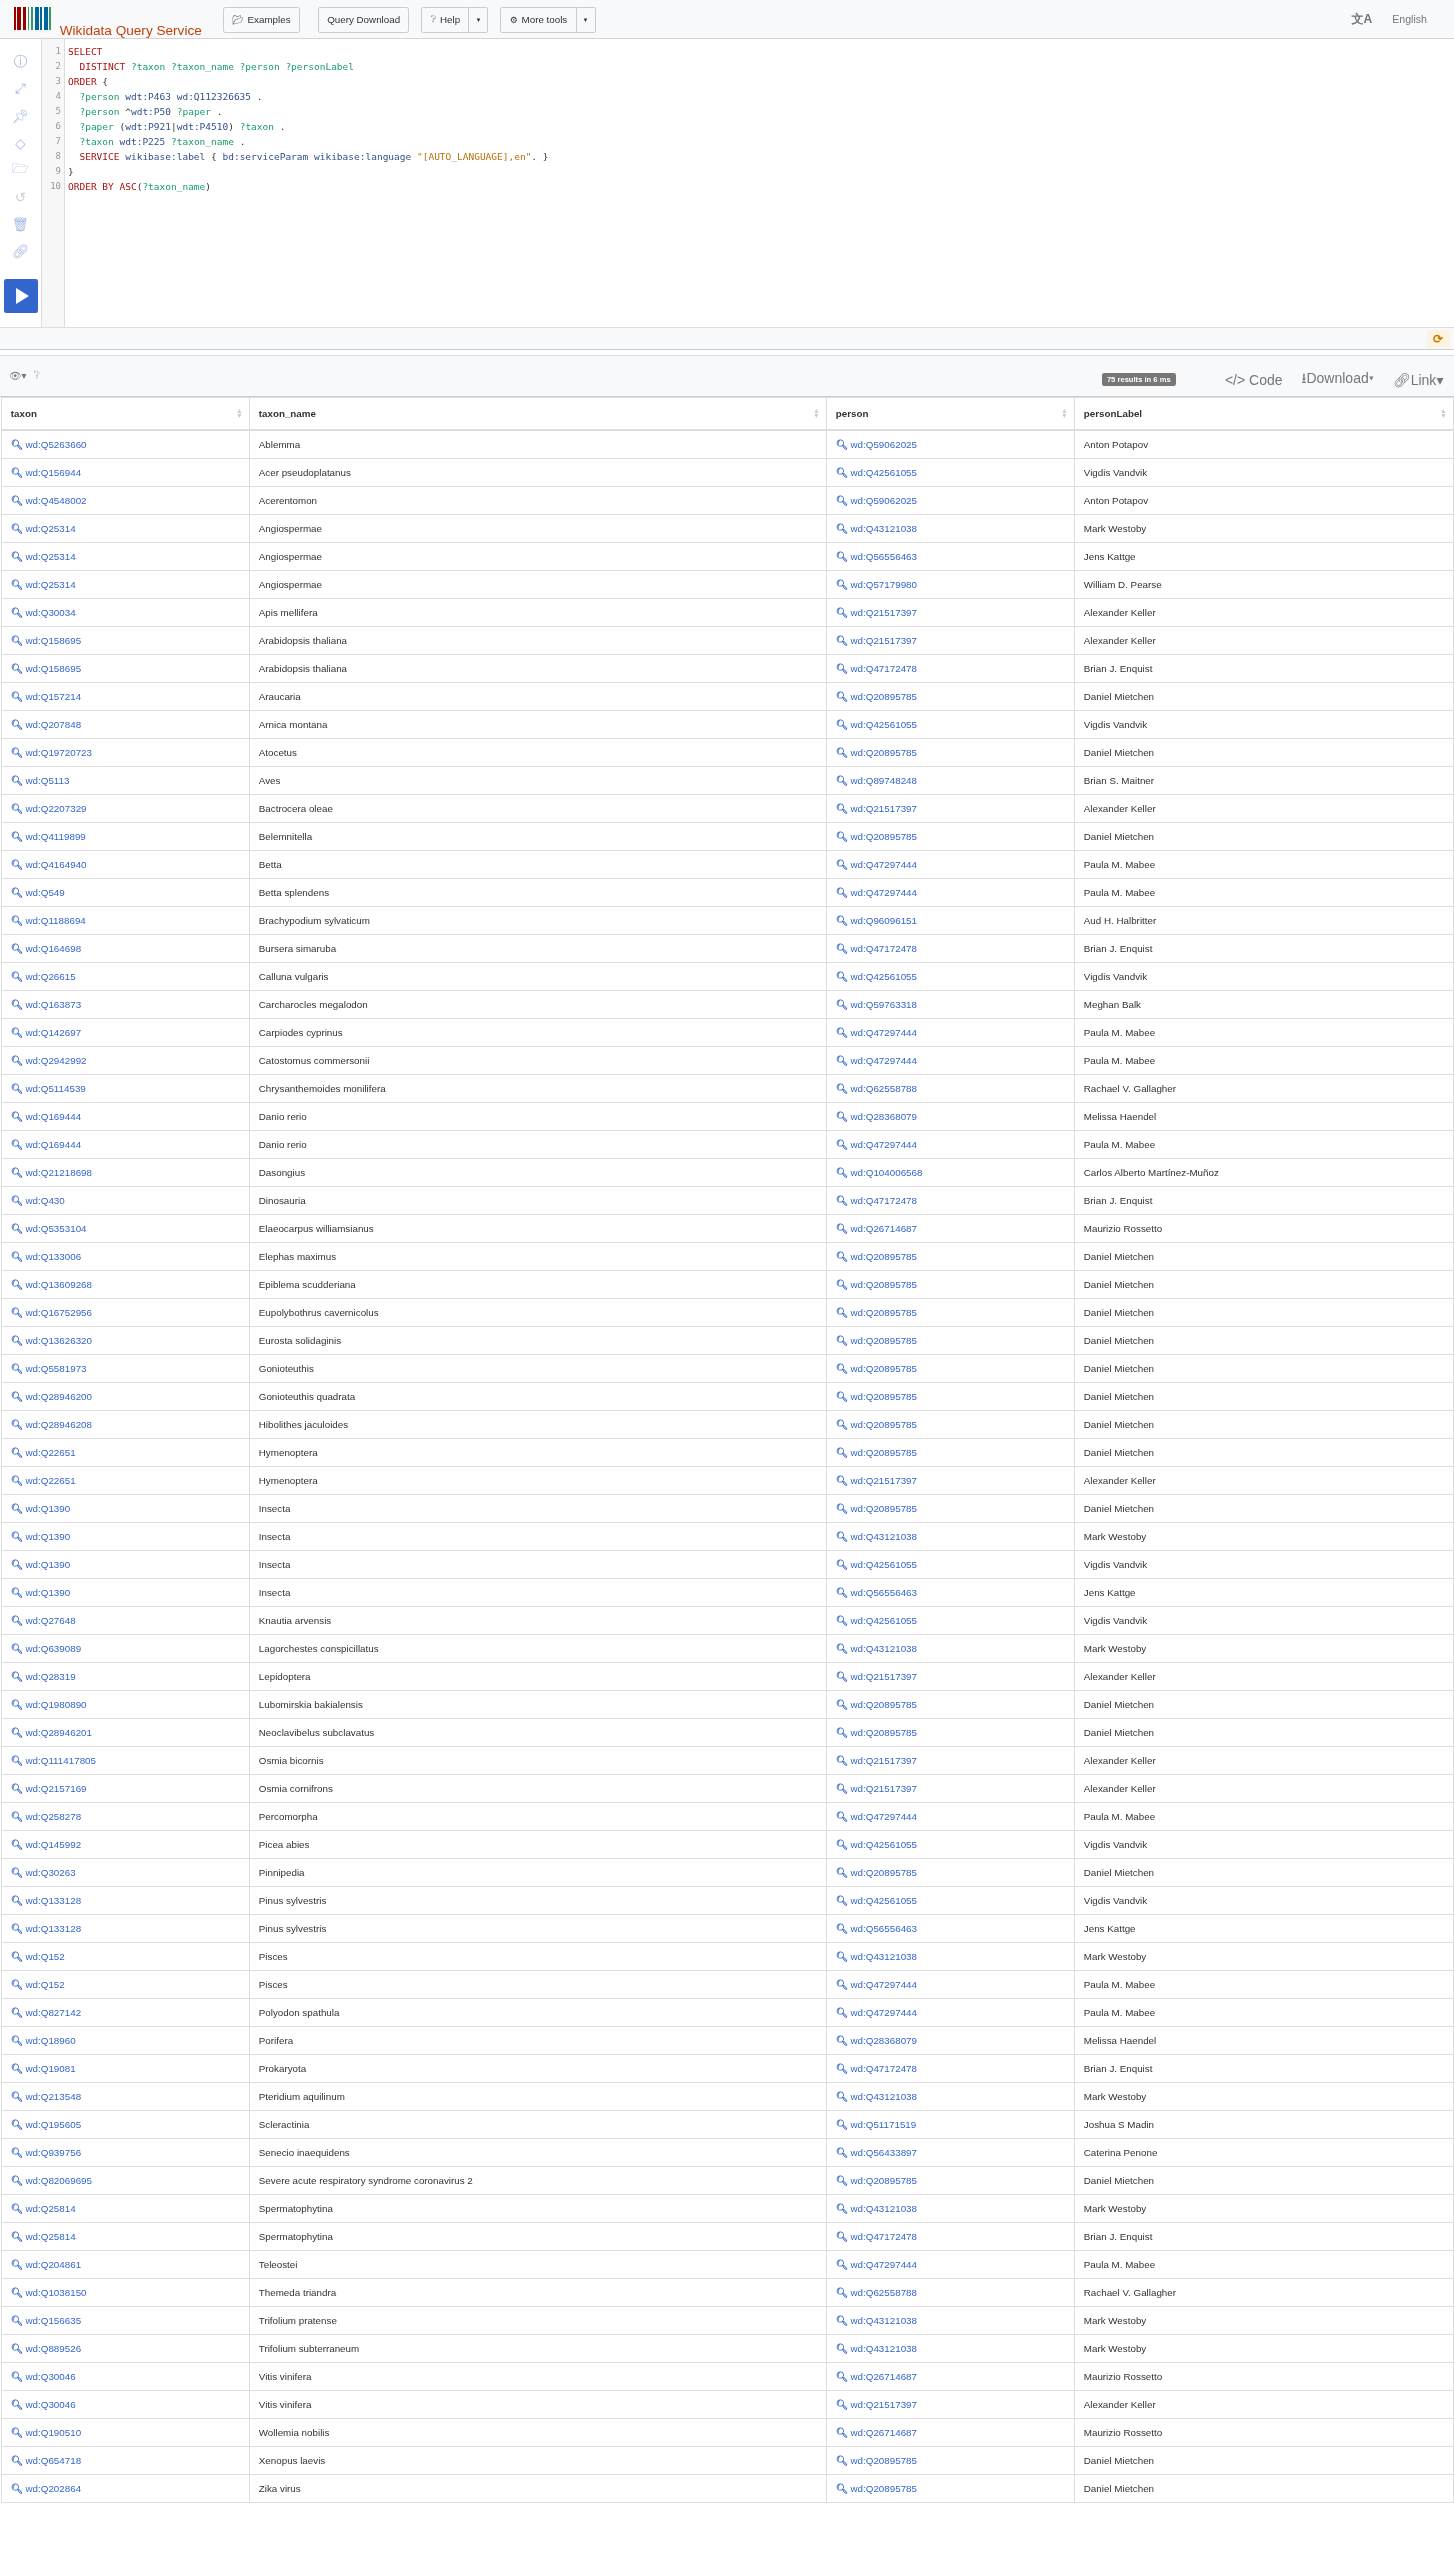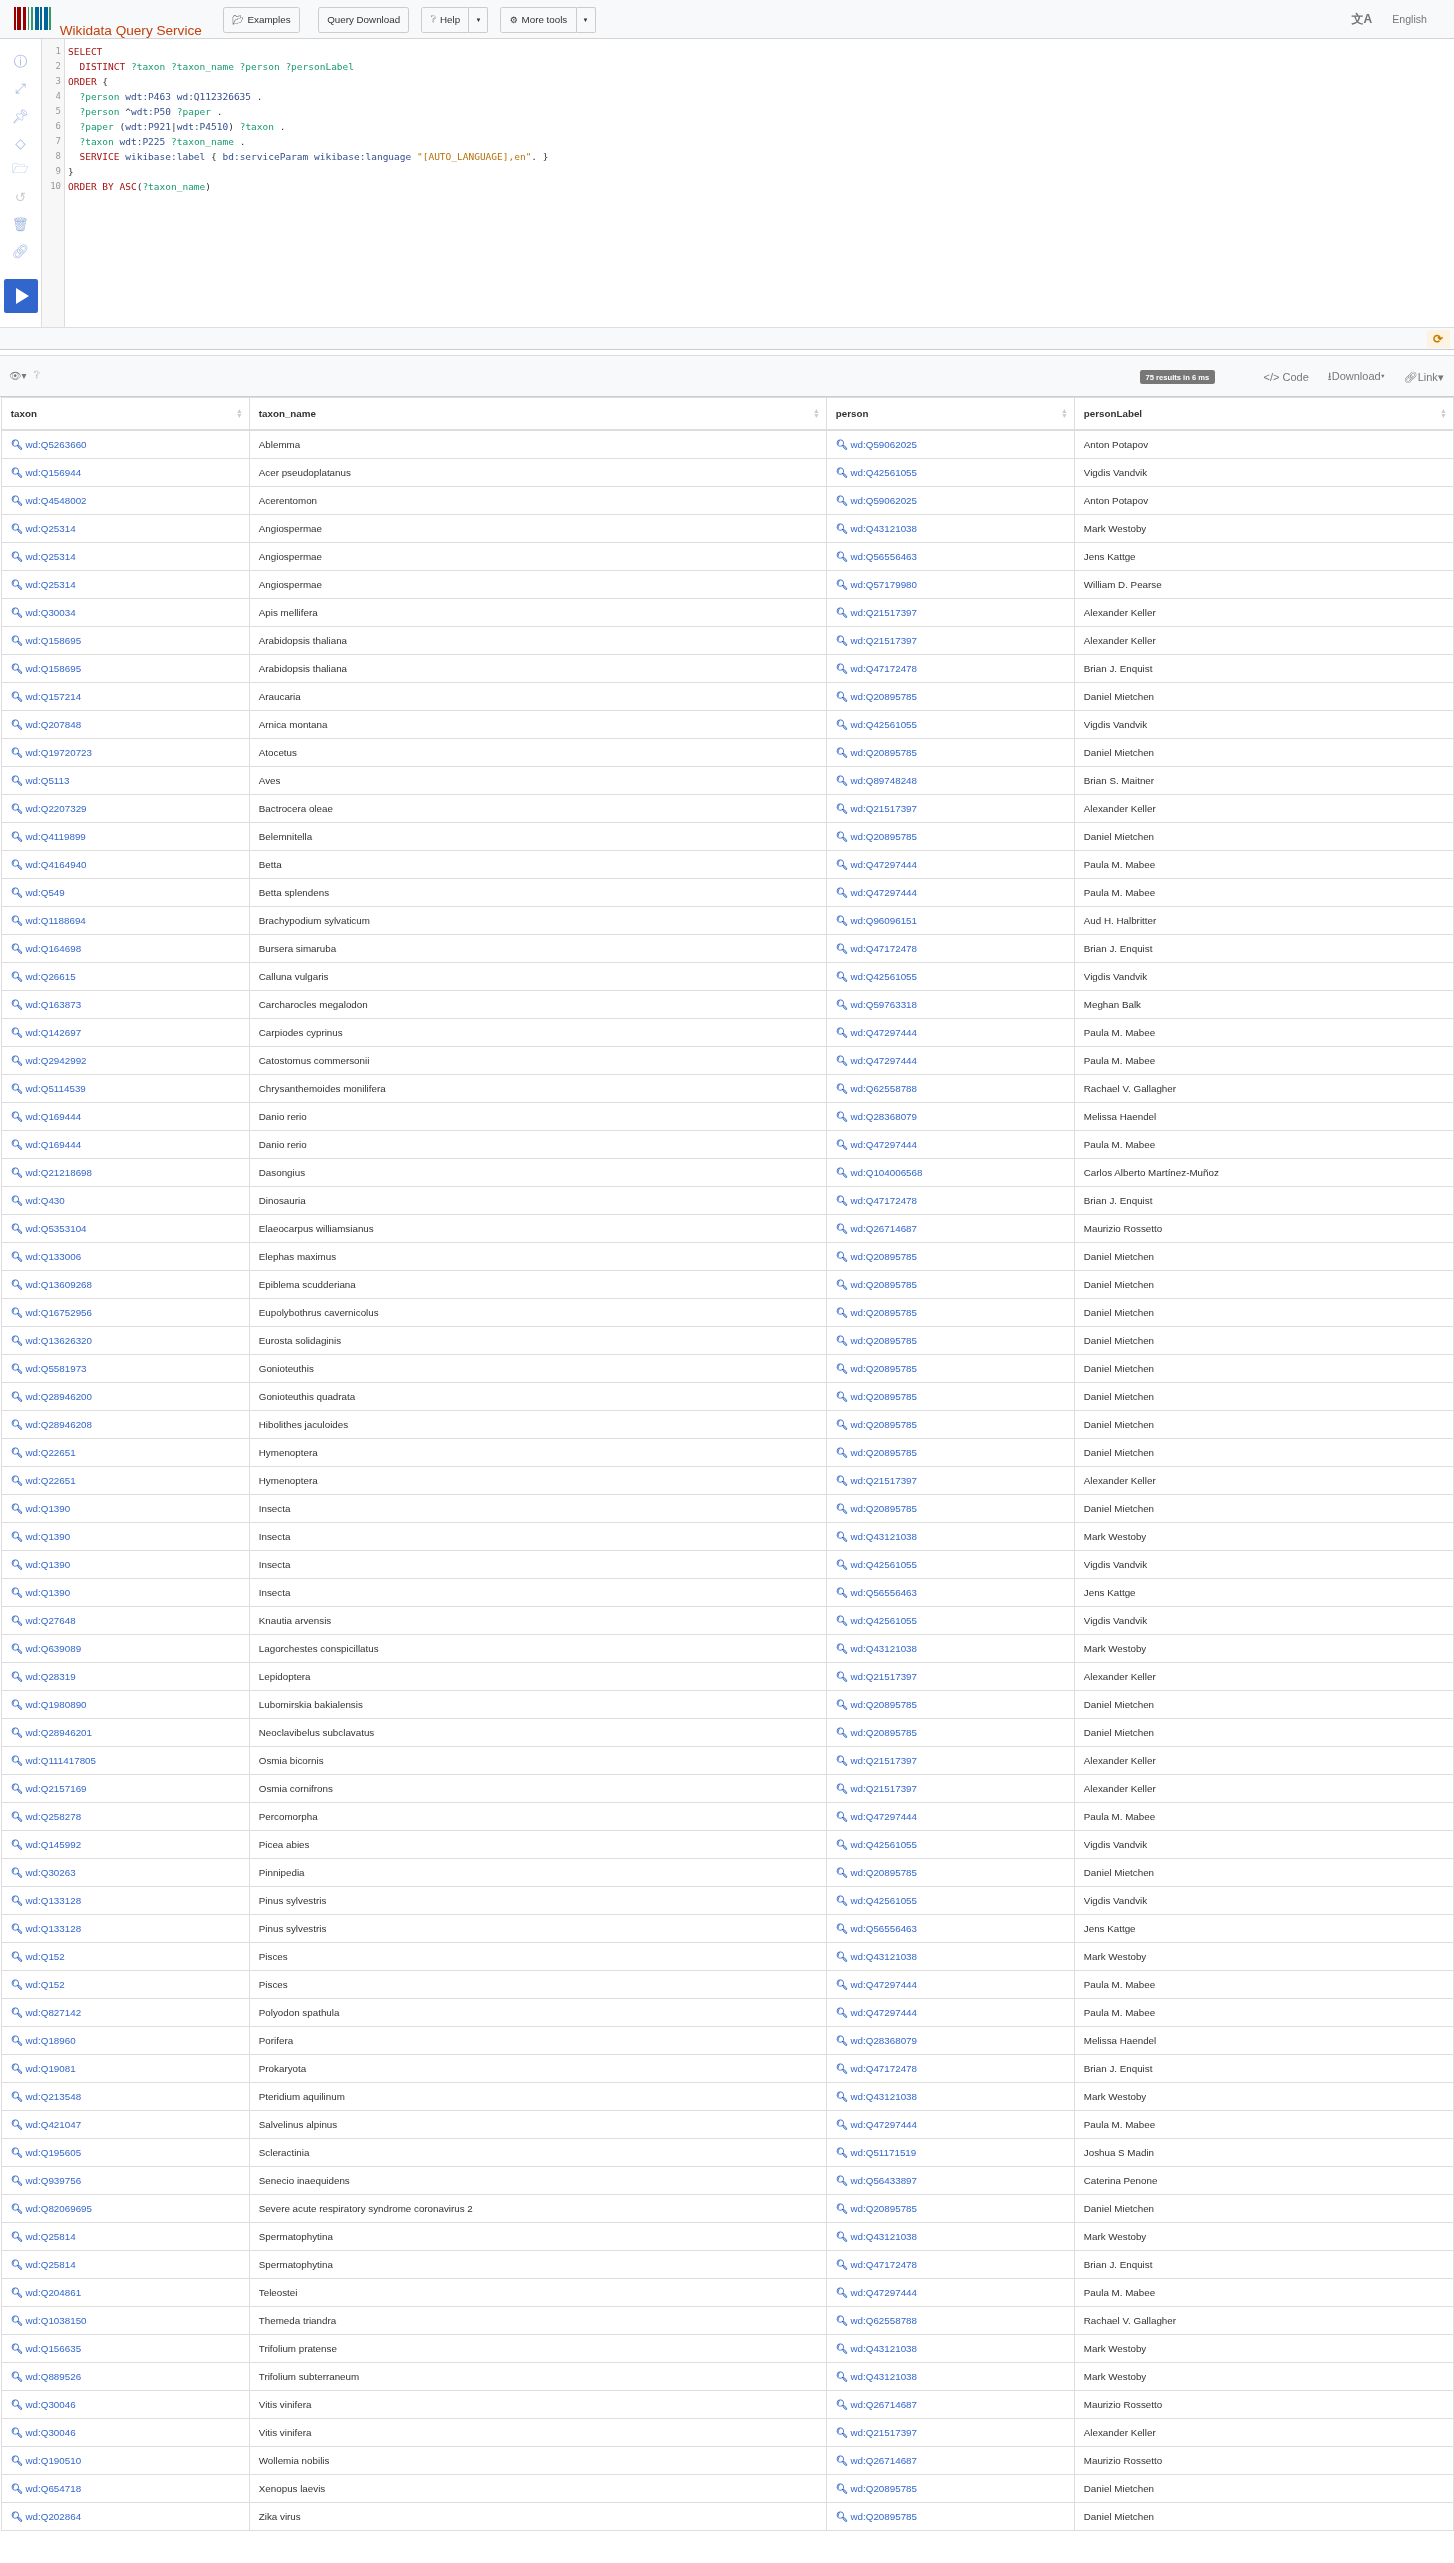--- a/index.html
+++ b/index.html
@@ -41,21 +41,21 @@
 
   
   .statusbar { height: 23px; background: #f8f9fa; border-top: 0.8px solid #ddd; border-bottom: 0.8px solid #ccc; position: relative; margin-top: 0; }
   .refresh { position: absolute; right: 4.5px; top: 2.3px; width: 23px; height: 18px; background: #fdf3e2; color: #c87d00; font-size: 12px; font-weight: bold; display: flex; align-items: center; justify-content: center; border-radius: 1.5px; cursor: pointer; }
 
   
   .results-bar { height: 42px; background: #f8f9fa; border-top: 0.8px solid #ddd; border-bottom: 0.8px solid #ccc; margin-top: 4.5px; position: relative; display: flex; align-items: center; }
   .rb-left { position: absolute; left: 9px; top: 13.6px; display: flex; align-items: center; gap: 7.6px; color: #777; font-size: 9.8px; }
   .rb-right { position: absolute; right: 10.6px; top: 12px; display: flex; align-items: center; }
   .badge { background: #777; color: #fff; font-size: 7.6px; font-weight: bold; padding: 2.3px 5.3px; border-radius: 2.3px; margin-right: 30px; }
-  .rb-link { color: #777; font-size: 11px; margin-left: 19px; cursor: pointer; }
+  .rb-link { color: #777; font-size: 14px; margin-left: 19px; cursor: pointer; }
 
   
   table { border-collapse: collapse; width: 1453px; margin-left: 0.8px; table-layout: fixed; }
   th { height: 33px; text-align: left; font-weight: bold; font-size: 9.8px; color: #333; padding: 0 9px; border: 0.8px solid #ddd; border-bottom: 2.3px solid #ddd; position: relative; }
   th .sort { position: absolute; right: 6px; top: 10.6px; color: #ccc; font-size: 6.8px; line-height: 5.3px; }
   td { height: 28px; padding: 0 9px; font-size: 9.8px; border: 0.8px solid #ddd; white-space: nowrap; }
   td.link a { color: #3366cc; }
   td.link .mag { color: #3366cc; margin-right: 2.3px; font-weight: bold; }
   col.c1 { width: 248px; } col.c2 { width: 577px; } col.c3 { width: 248px; } col.c4 { width: 379px; }
 </style>
@@ -535,26 +535,20 @@
         <td class="link"><a class="mag">🔍︎</a><a>wd:Q47172478</a></td>
         <td>Brian J. Enquist</td>
       </tr>
       <tr>
         <td class="link"><a class="mag">🔍︎</a><a>wd:Q213548</a></td>
         <td>Pteridium aquilinum</td>
         <td class="link"><a class="mag">🔍︎</a><a>wd:Q43121038</a></td>
         <td>Mark Westoby</td>
       </tr>
       <tr>
-        <td class="link"><a class="mag">🔍︎</a><a>wd:Q421047</a></td>
-        <td>Salvelinus alpinus</td>
-        <td class="link"><a class="mag">🔍︎</a><a>wd:Q47297444</a></td>
-        <td>Paula M. Mabee</td>
-      </tr>
-      <tr>
         <td class="link"><a class="mag">🔍︎</a><a>wd:Q195605</a></td>
         <td>Scleractinia</td>
         <td class="link"><a class="mag">🔍︎</a><a>wd:Q51171519</a></td>
         <td>Joshua S Madin</td>
       </tr>
       <tr>
         <td class="link"><a class="mag">🔍︎</a><a>wd:Q939756</a></td>
         <td>Senecio inaequidens</td>
         <td class="link"><a class="mag">🔍︎</a><a>wd:Q56433897</a></td>
         <td>Caterina Penone</td>

